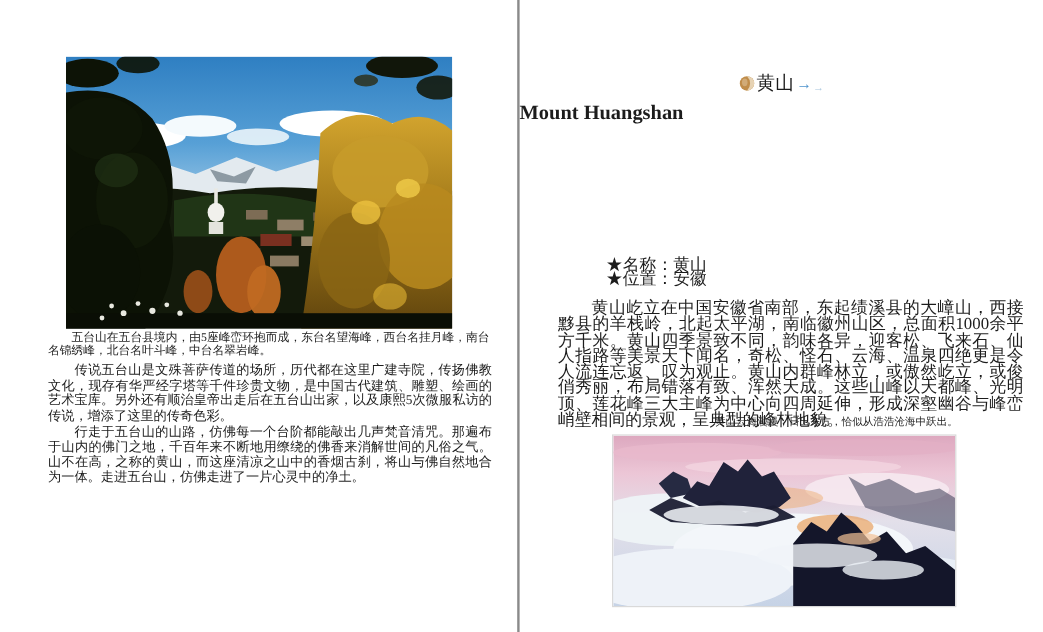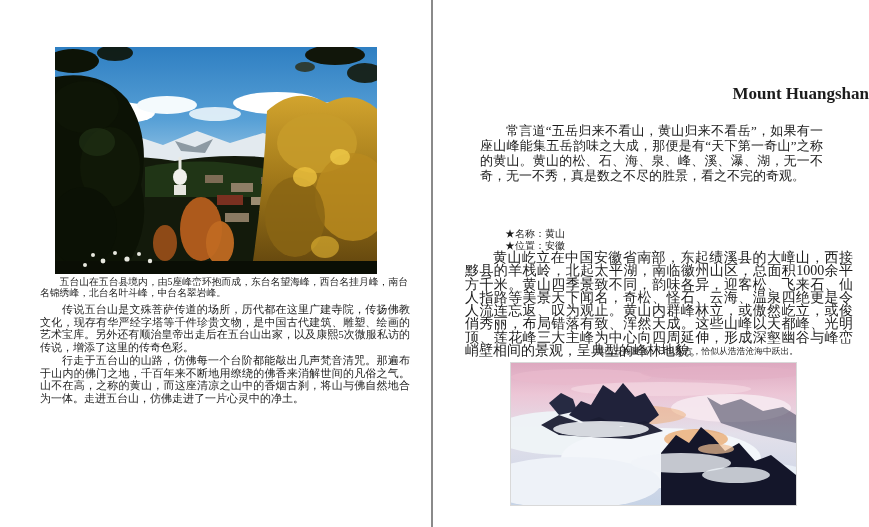--- a/index.html
+++ b/index.html
@@ -20,25 +20,25 @@
   .wutai-body{position:absolute;left:40px;top:303px;width:370px;
     font-size:11px;line-height:12.7px;text-align:justify;}
   .wutai-body p{margin:0;text-indent:2em;font-family:Liberation Serif, serif;}
 
   
   .hs-title-row{position:absolute;left:0;top:59px;width:436px;text-align:center;
     font-size:15.5px;white-space:nowrap;}
   .hs-title-row .ornament{display:inline-block;vertical-align:-2px;margin-right:2px;}
   .arrow-lg{color:#4f94cd;font-size:13px;margin-left:2px;}
   .arrow-sm{color:#a9c6de;font-size:9px;vertical-align:-2px;margin-left:1px;}
-  .hs-title-en{position:absolute;left:0;top:84px;width:436px;text-align:right;
+  .hs-title-en{position:absolute;left:0;top:84px;width:436px;text-align:left;
     font-size:17px;font-weight:bold;}
   .hs-intro{position:absolute;left:47px;top:123px;width:343px;
     font-size:13px;line-height:15px;text-align:justify;text-indent:2em;}
-  .hs-facts{position:absolute;left:72px;top:216px;font-size:10px;line-height:12.3px;margin-top:12px;}
+  .hs-facts{position:absolute;left:72px;top:216px;font-size:14px;line-height:12.3px;}
   .hs-body{position:absolute;left:32px;top:251px;width:388px;
     font-size:14px;line-height:13.3px;text-align:justify;text-indent:2em;}
   .hs-photo-caption{position:absolute;left:16px;top:346px;width:496px;text-align:center;
     font-size:8.8px;}
   .hs-photo{position:absolute;left:77px;top:362px;width:285px;height:142px;
     border:1px solid #d9d9d9;overflow:hidden;}
   .hs-photo svg{display:block;width:100%;height:100%;}
 </style>
 </head>
 <body>
@@ -123,24 +123,32 @@
   <div class="wutai-body">
     <p>传说五台山是文殊菩萨传道的场所，历代都在这里广建寺院，传扬佛教文化，现存有华严经字塔等千件珍贵文物，是中国古代建筑、雕塑、绘画的艺术宝库。另外还有顺治皇帝出走后在五台山出家，以及康熙5次微服私访的传说，增添了这里的传奇色彩。</p>
     <p>行走于五台山的山路，仿佛每一个台阶都能敲出几声梵音清咒。那遍布于山内的佛门之地，千百年来不断地用缭绕的佛香来消解世间的凡俗之气。山不在高，之称的黄山，而这座清凉之山中的香烟古刹，将山与佛自然地合为一体。走进五台山，仿佛走进了一片心灵中的净土。</p>
   </div>
 </div>
 
 <div class="page-divider"></div>
 
 <div class="right-page">
 
+  <div class="hs-title-row">
+    <span class="ornament">
+      <svg viewBox="0 0 14 14" width="13" height="13">
+        <circle cx="7" cy="7" r="6.5" fill="#c08d4a"></circle>
+        <path d="M7,0.5 A6.5,6.5 0 0 1 7,13.5 A9,9 0 0 0 7,0.5 Z" fill="#e7d3b4"></path>
+        <ellipse cx="5" cy="6" rx="2.5" ry="3.5" fill="#d8b88a" opacity="0.7"></ellipse>
+      </svg>
+    </span><span>黄山</span><span class="arrow-lg">→</span><span class="arrow-sm">→</span>
+  </div>
 
   <div class="hs-title-en">Mount Huangshan</div>
 
-  <div class="hs-intro">常言道“五岳归来不看山，黄山归来不看岳”，如果有一座山峰能集五岳韵味之大成，那便是有“天下第一奇山”之称的黄山。黄山的松、石、海、泉、峰、溪、瀑、湖，无一不奇，无一不秀，真是数之不尽的胜景，看之不完的奇观。</div>
 
   <div class="hs-facts">
     <div><span>★名称：</span><span>黄山</span></div>
     <div><span>★位置：</span><span>安徽</span></div>
   </div>
 
   <div class="hs-body">黄山屹立在中国安徽省南部，东起绩溪县的大嶂山，西接黟县的羊栈岭，北起太平湖，南临徽州山区，总面积1000余平方千米。黄山四季景致不同，韵味各异，迎客松、飞来石、仙人指路等美景天下闻名，奇松、怪石、云海、温泉四绝更是令人流连忘返、叹为观止。黄山内群峰林立，或傲然屹立，或俊俏秀丽，布局错落有致、浑然天成。这些山峰以天都峰、光明顶、莲花峰三大主峰为中心向四周延伸，形成深壑幽谷与峰峦峭壁相间的景观，呈典型的峰林地貌。</div>
 
   <div class="hs-photo-caption">黄山云海漫漫，日出东方，恰似从浩浩沧海中跃出。</div>
 

